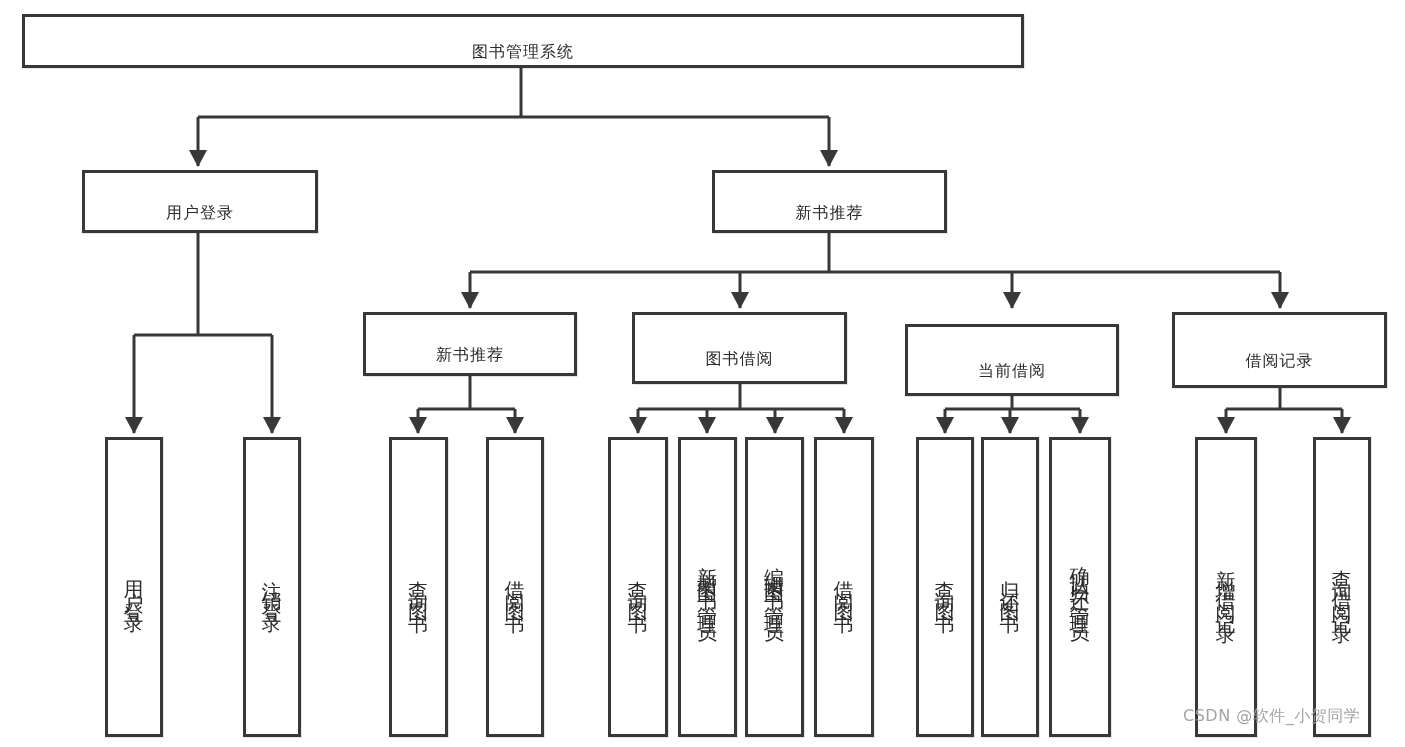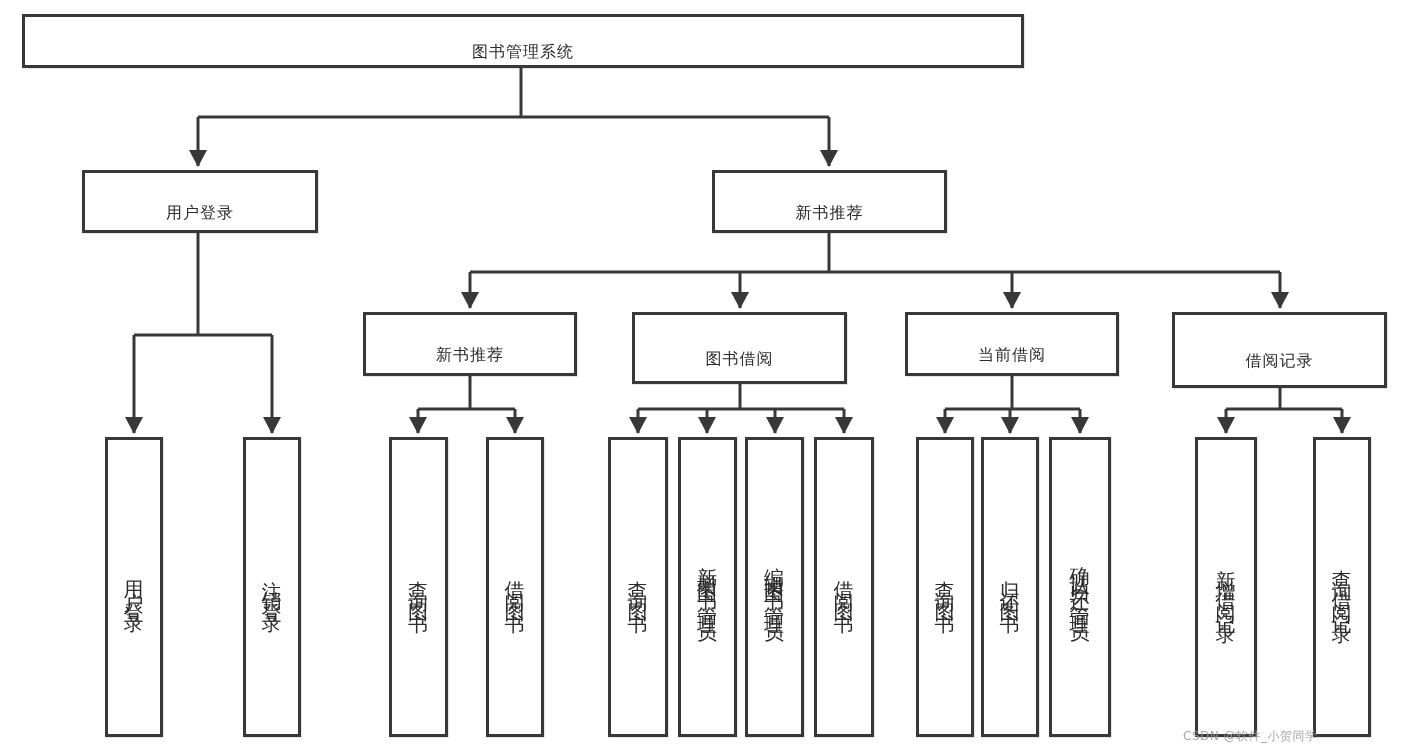--- a/index.html
+++ b/index.html
@@ -52,22 +52,22 @@
     writing-mode:vertical-rl;
     text-orientation:mixed;
     font-size:20px;
     color:var(--text);
     letter-spacing:11px;
     line-height:1;
     white-space:nowrap;
   }
   .watermark{
     position:absolute;
-    left:1183px;top:728px;
-    font-size:12px;
+    left:1183px;top:706px;
+    font-size:16px;
     color:var(--watermark);
     opacity:0.92;
     letter-spacing:0.5px;
     z-index:10;
     white-space:nowrap;
   }
 </style>
 </head>
 <body>
 
@@ -145,21 +145,21 @@
   <div class="node" style="left:712px;top:170px;width:235px;height:63px">
     <span class="label">新书推荐</span>
   </div>
 
   <div class="node" style="left:363px;top:312px;width:214px;height:64px">
     <span class="label">新书推荐</span>
   </div>
   <div class="node" style="left:632px;top:312px;width:215px;height:72px">
     <span class="label">图书借阅</span>
   </div>
-  <div class="node" style="left:905px;top:312px;width:214px;height:64px">
+  <div class="node" style="left:905px;top:324px;width:214px;height:72px">
     <span class="label">当前借阅</span>
   </div>
   <div class="node" style="left:1172px;top:312px;width:215px;height:76px">
     <span class="label">借阅记录</span>
   </div>
 
   <div class="node" style="left:105px;top:437px;width:58px;height:300px">
     <span class="vlabel">用户登录</span>
   </div>
   <div class="node" style="left:243px;top:437px;width:58px;height:300px">

